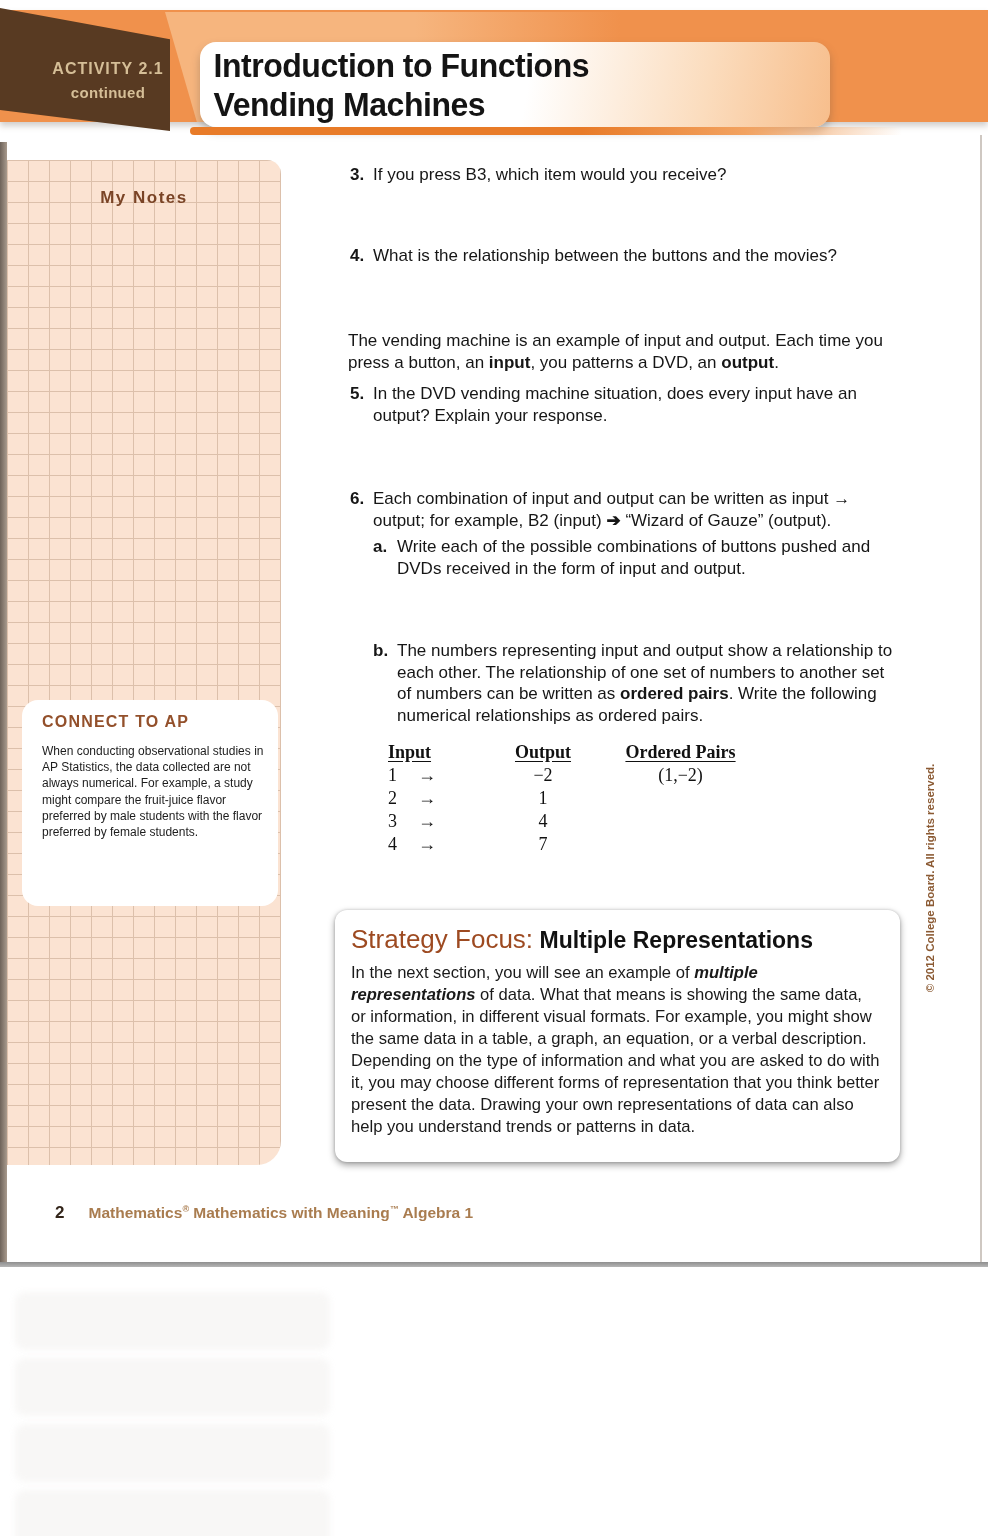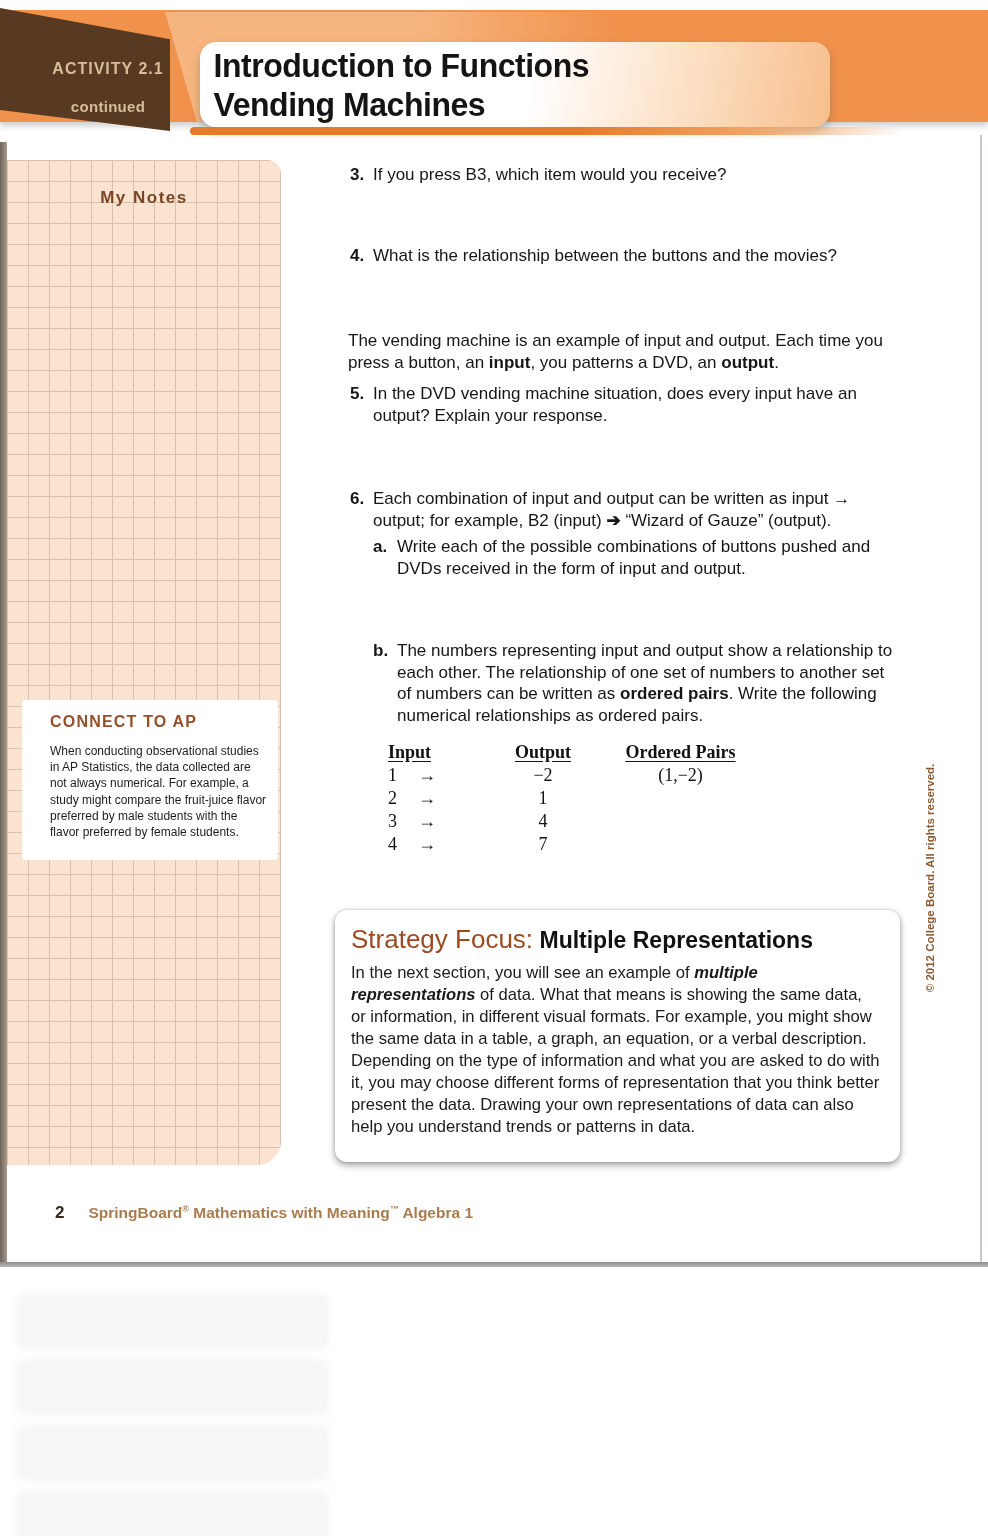--- a/index.html
+++ b/index.html
@@ -10,21 +10,21 @@
   
   .band { position:absolute; left:0; top:10px; width:988px; height:112px;
           background:#F0914C; box-shadow:0 4px 6px rgba(70,60,50,.25); }
   .band-wedge { position:absolute; left:165px; top:12px; width:455px; height:110px;
           background:linear-gradient(90deg,#F6B57E 0%,#F6B57E 55%,#F0914C 100%);
           clip-path:polygon(0 0,100% 0,100% 100%,7% 100%); }
   .badge { position:absolute; left:0; top:4px; width:170px; height:131px; background:#583A22;
           clip-path:polygon(0 3%,100% 27%,100% 97%,0 81%); color:#D5BE97; }
   .badge-inner { position:absolute; top:56px; left:50px; width:116px; text-align:center; }
   .badge-activity { font-weight:bold; font-size:16px; letter-spacing:1px; }
-  .badge-continued { font-weight:bold; font-size:15px; margin-top:20px; letter-spacing:.3px; }
+  .badge-continued { font-weight:bold; font-size:15px; margin-top:6px; letter-spacing:.3px; }
   .title-box { position:absolute; left:200px; top:42px; width:630px; height:85px; border-radius:16px;
           background:linear-gradient(100deg,#ffffff 0%,#ffffff 52%,#FBDCBD 80%,#F7BE8C 100%);
           box-shadow:0 5px 8px rgba(90,80,70,.35); }
   .title-text { padding:4px 0 0 14px; font-weight:bold; font-size:33px; line-height:39px;
           letter-spacing:-.5px; color:#141414; transform:scaleX(.97); transform-origin:left top; }
   .title-underline { position:absolute; left:190px; top:127px; width:712px; height:8px; border-radius:4px 0 0 4px;
           background:linear-gradient(90deg,#E87B28 0%,#E87B28 55%,#F2A260 78%,rgba(247,190,140,0) 100%); }
 
   
   .edge-strip { position:absolute; left:0; top:142px; width:7px; height:1122px;
@@ -37,22 +37,22 @@
 
   
   .notes { position:absolute; left:7px; top:160px; width:274px; height:1005px;
           background-color:#FBE3D2; border-radius:0 14px 24px 0;
           background-image:linear-gradient(#DCC0AB 1px, transparent 1px),
                            linear-gradient(90deg,#DCC0AB 1px, transparent 1px);
           background-size:21px 21px; }
   .notes-label { position:absolute; top:28px; left:0; width:100%; text-align:center;
           color:#7A4426; font-weight:bold; font-size:17px; letter-spacing:1.5px; }
 
-  .connect { position:absolute; left:22px; top:700px; width:256px; height:160px; background:#fff;
-          border-radius:4px; padding:13px 10px 0 28px; }
+  .connect { position:absolute; left:22px; top:700px; width:256px; height:206px; background:#fff;
+          border-radius:16px; padding:13px 10px 0 20px; }
   .connect-h { color:#93502B; font-weight:bold; font-size:16px; letter-spacing:1.2px; }
   .connect-b { margin-top:12px; font-size:12px; line-height:1.35; color:#1d1d1d; }
 
   
   .q { position:absolute; display:flex; color:#161616; font-size:17px; line-height:21.5px; }
   .q .num { font-weight:bold; flex:0 0 23px; }
   .q .subnum { font-weight:bold; flex:0 0 24px; }
   .q .body { flex:1; }
   .para { position:absolute; color:#161616; font-size:17px; line-height:21.5px; }
   .b { font-weight:bold; }
@@ -190,19 +190,19 @@
       <span class="accent">Strategy Focus:</span><span class="rest"> Multiple Representations</span>
     </div>
     <div class="strategy-b">
       <span>In the next section, you will see an example of </span><span class="bi">multiple representations</span><span> of data. What that means is showing the same data, or information, in different visual formats. For example, you might show the same data in a table, a graph, an equation, or a verbal description. Depending on the type of information and what you are asked to do with it, you may choose different forms of representation that you think better present the data. Drawing your own representations of data can also help you understand trends or patterns in data.</span>
     </div>
   </div>
 
   <div class="footer">
     <span class="footer-num">2</span>
     <span class="footer-title">
-      <span>SpringBoard</span><sup>®</sup><span> Mathematics with Meaning</span><sup>™</sup><span> Algebra 1</span>
+      <span>Mathematics</span><sup>®</sup><span> Mathematics with Meaning</span><sup>™</sup><span> Algebra 1</span>
     </span>
   </div>
 
   <div class="copyright">© 2012 College Board. All rights reserved.</div>
 
 </div>
 
 </body></html>

